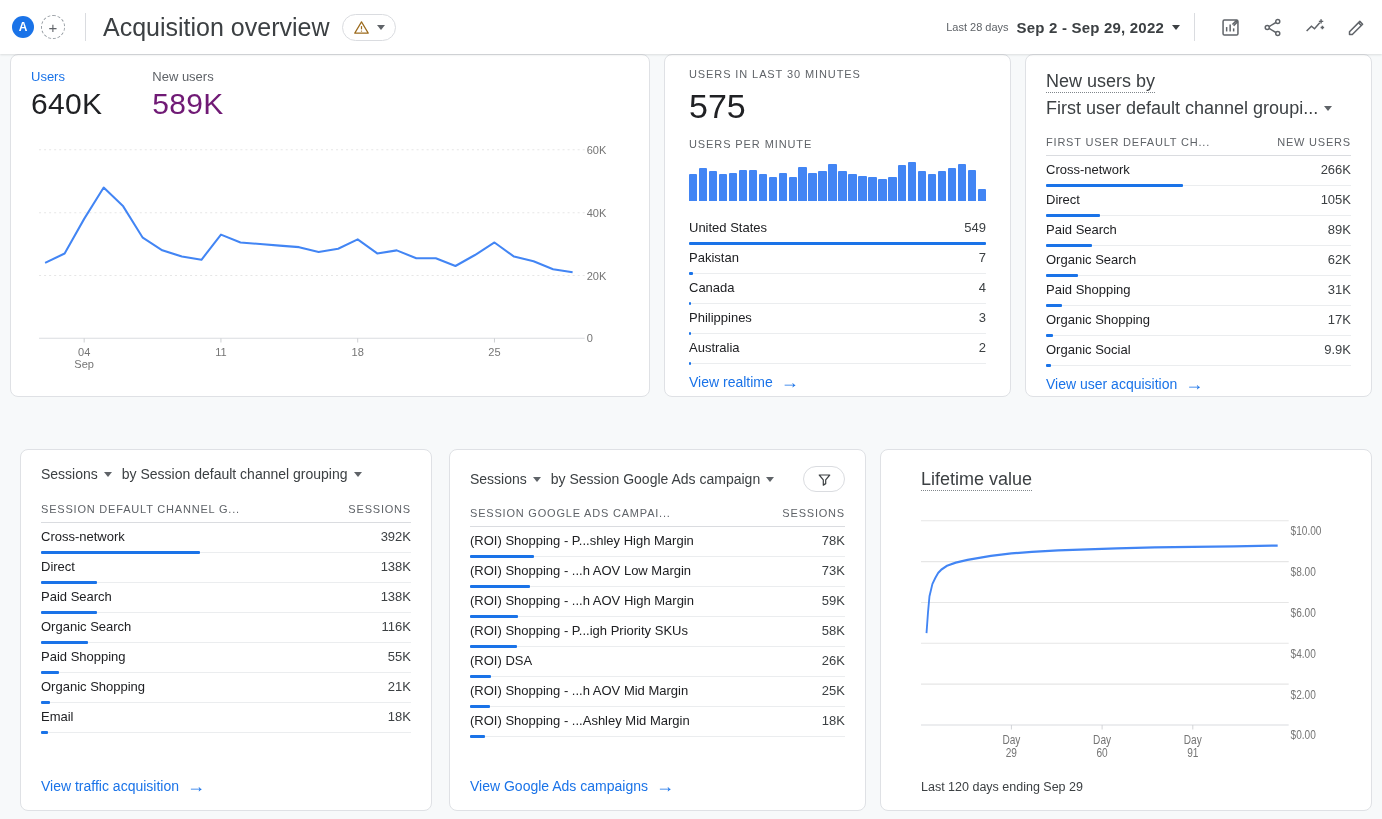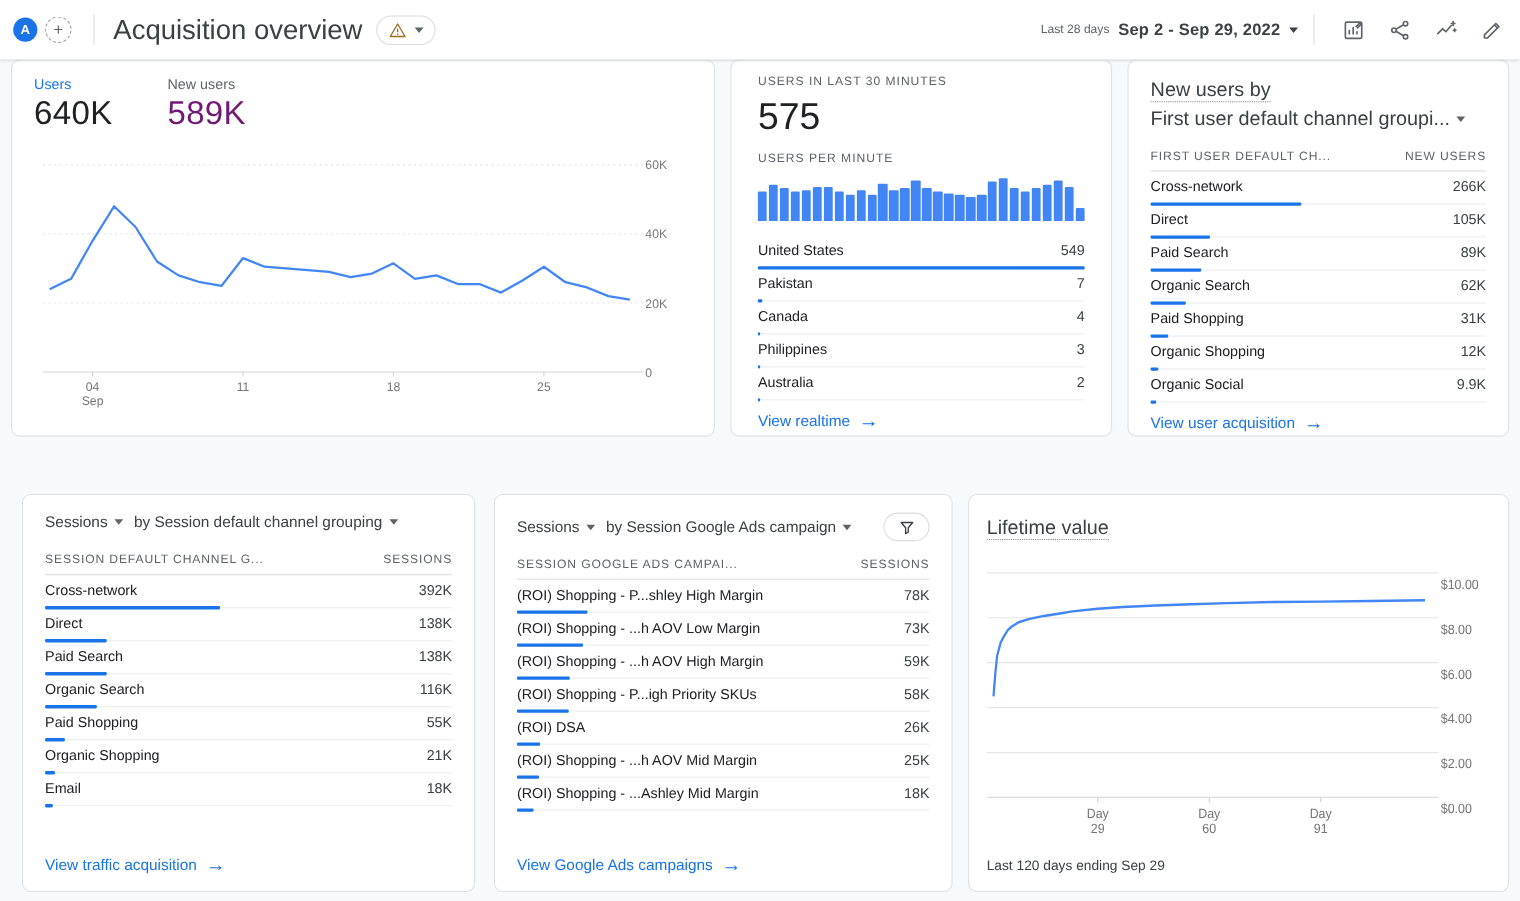--- a/index.html
+++ b/index.html
@@ -37,21 +37,21 @@
   .h-icon svg { width:21px; height:21px; }
   
   .row1 { display:flex; margin:0 0 0 10px; }
   .row2 { display:flex; margin:52px 0 0 20px; }
   .card { background:#fff; border:1px solid #dfe1e5; border-radius:8px; display:flex; flex-direction:column; position:relative; }
   .card-a { width:640px; height:343px; padding:14px 18px 6px 20px; margin-right:14px; }
   .card-b { width:347px; height:343px; padding:13px 24px 2px; margin-right:14px; }
   .card-c { width:347px; height:343px; padding:13px 20px 10px; }
   .card-d { width:412px; height:362px; padding:16px 20px 12px; margin-right:17px; }
   .card-e { width:417px; height:362px; padding:16px 20px 12px; margin-right:14px; }
-  .card-f { width:492px; height:362px; padding:16px 16px 10px; }
+  .card-f { width:492px; height:362px; padding:16px 40px 10px; }
   
   .metrics { display:flex; gap:50px; }
   .metric { cursor:pointer; }
   .metric-label { font-size:13px; color:#5f6368; }
   .metric.selected .metric-label { color:#1a73e8; }
   .metric-value { font-size:30px; color:#202124; margin-top:3px; letter-spacing:.3px; }
   .metric.secondary .metric-value { color:#701a75; }
   .chart-wrap { flex:1; margin-top:4px; }
   
   .up-label { font-size:11px; letter-spacing:.9px; color:#5f6368; }
@@ -281,21 +281,21 @@
             <span class="t-value">62K</span>
             <span class="t-bar" style="width: 10.4887%;"></span>
           </div>
           <div class="t-row">
             <span class="t-label">Paid Shopping</span>
             <span class="t-value">31K</span>
             <span class="t-bar" style="width: 5.24436%;"></span>
           </div>
           <div class="t-row">
             <span class="t-label">Organic Shopping</span>
-            <span class="t-value">12K</span>
+            <span class="t-value">17K</span>
             <span class="t-bar" style="width: 2.36842%;"></span>
           </div>
           <div class="t-row">
             <span class="t-label">Organic Social</span>
             <span class="t-value">9.9K</span>
             <span class="t-bar" style="width: 1.67481%;"></span>
           </div>
         </div>
     </div>
     <div class="link-row">

